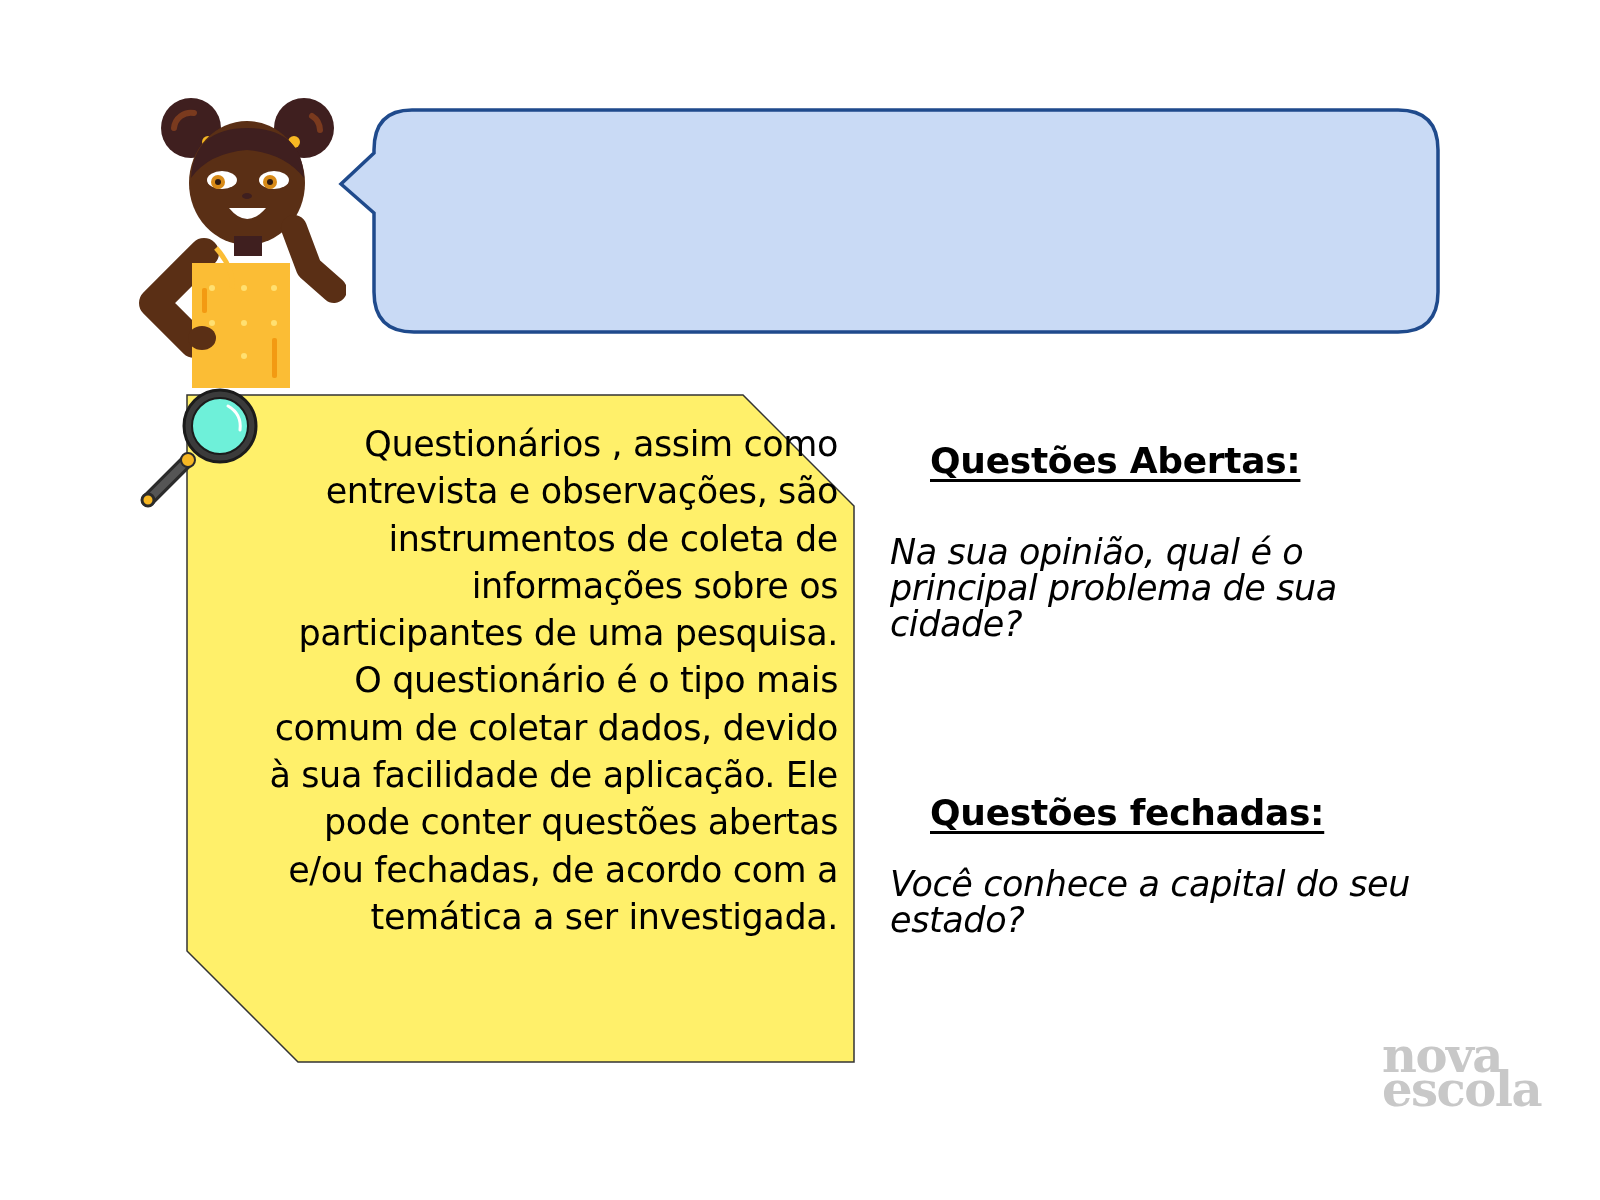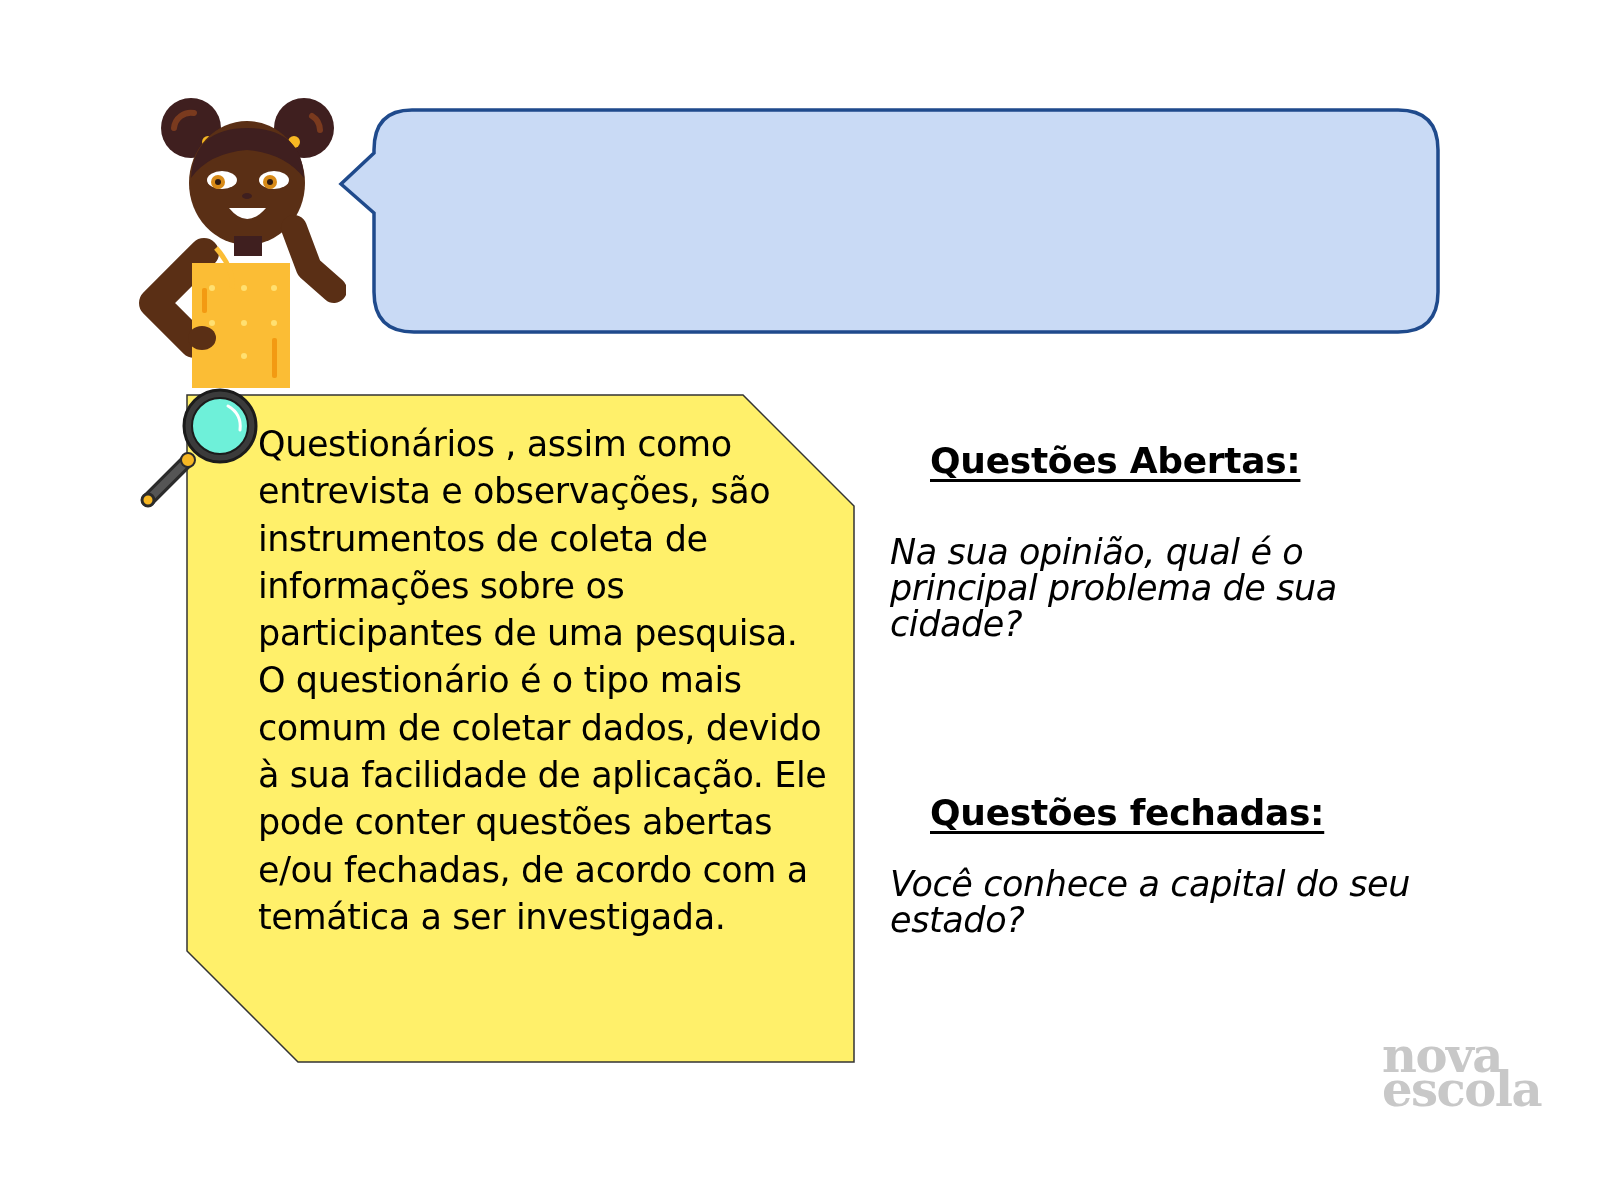--- a/index.html
+++ b/index.html
@@ -10,21 +10,21 @@
   
   #character { left:134px; top:98px; width:212px; height:290px; }
 
   
   #bubble { left:338px; top:108px; width:1102px; height:226px; }
   #bubble svg { position:absolute; left:0; top:0; }
   #bubble-text { position:absolute; left:63px; top:44px; width:1010px;
                  font-size:36px; line-height:47.5px; letter-spacing:-0.3px; }
 
   
-  #note { left:186px; top:394px; width:670px; height:670px; }
+  #note { left:186px; top:394px; width:670px; height:670px;text-align:right; }
   #note svg { position:absolute; left:0; top:0; }
   #note-text { position:absolute; left:72px; top:27px; width:580px;
                font-size:35px; line-height:47.3px; letter-spacing:-0.4px; }
   #note-text p { margin:0; }
 
   #magnifier { left:136px; top:386px; width:126px; height:126px; }
 
   
   .q-heading { font-weight:bold; text-decoration:underline; font-size:36px;
                text-align:left; letter-spacing:-0.3px;

